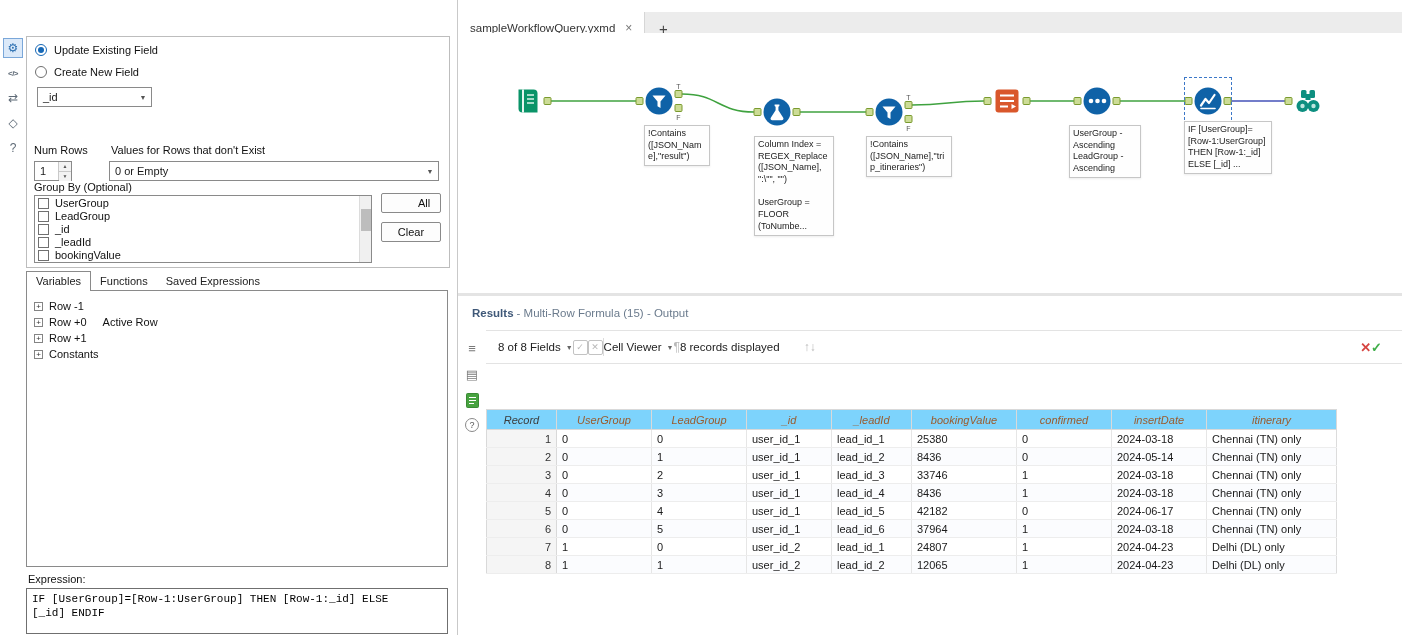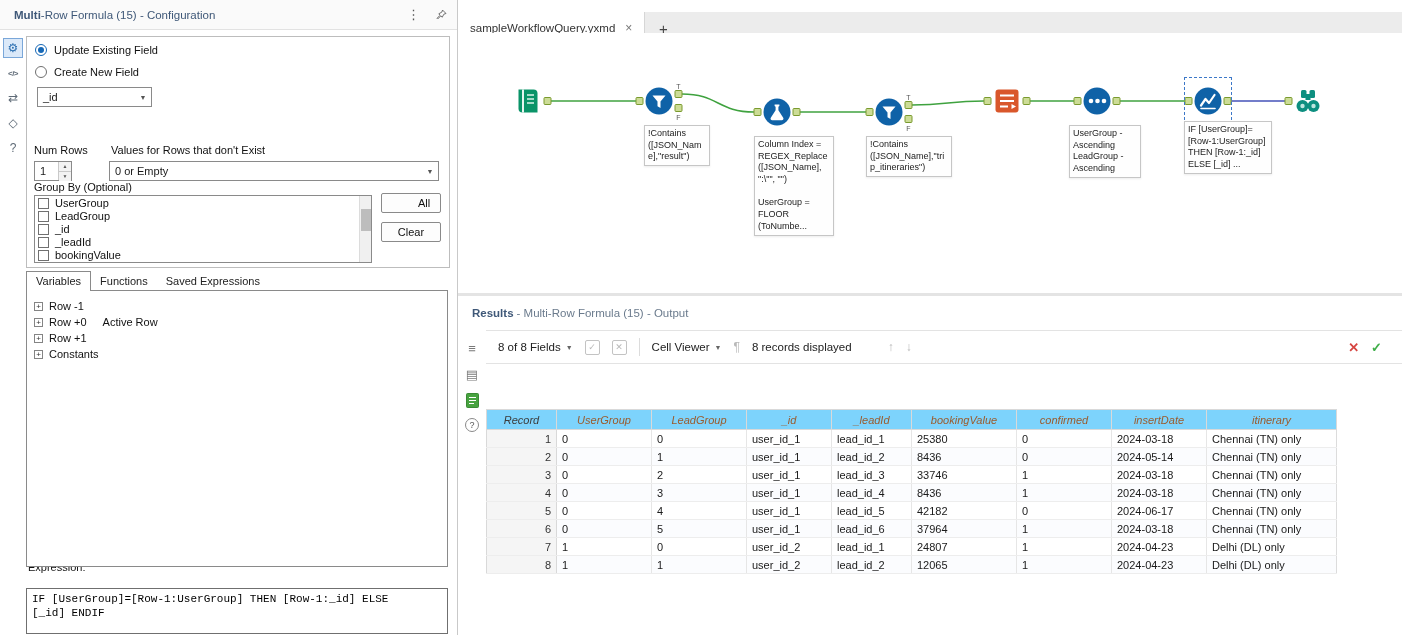--- a/index.html
+++ b/index.html
@@ -54,21 +54,21 @@
 .all-btn{top:156px;padding-left:26px;}
 .clear-btn{top:185px;}
 
 .cfg-tabs{position:absolute;left:26px;top:271px;height:20px;display:flex;z-index:3;}
 .cfg-tab{padding:4px 9px 0;font-size:11px;color:#222;cursor:pointer;height:20px;white-space:nowrap;}
 .cfg-tab.active{background:#fff;border:1px solid #8a8a8a;border-bottom:none;padding-top:3px;}
 .var-tree{position:absolute;left:26px;top:290px;width:422px;height:277px;border:1px solid #8a8a8a;background:#fff;padding:7px 0 0 7px;z-index:2;}
 .tree-item{display:flex;align-items:center;height:16px;font-size:11px;color:#111;cursor:pointer;}
 .expander{width:9px;height:9px;border:1px solid #848484;font-size:8px;line-height:7px;text-align:center;color:#333;margin-right:6px;background:#fff;flex:none;}
 .ts{margin-left:16px;}
-.expr-lbl{position:absolute;left:28px;top:561px;font-size:11px;color:#111;}
+.expr-lbl{position:absolute;left:28px;top:573px;font-size:11px;color:#111;}
 .expr-box{position:absolute;left:26px;top:588px;width:422px;height:46px;border:1px solid #6f6f6f;background:#fff;padding:3px 5px;cursor:text;}
 .expr-box pre{font-family:"Liberation Mono","DejaVu Sans Mono",monospace;font-size:11px;line-height:1.3;white-space:pre-wrap;color:#000;}
 
 
 .right-pane{position:absolute;left:457px;top:0;right:0;bottom:0;border-left:1px solid #c9c9c9;background:#fff;}
 .doc-tabbar{position:absolute;left:0;top:12px;right:0;height:33px;background:#ececec;border-bottom:1px solid #d6d6d6;display:flex;}
 .doc-tab{background:#fff;border-right:1px solid #d6d6d6;display:flex;align-items:center;padding:0 12px;font-size:11.5px;color:#333;cursor:pointer;}
 .tab-close{margin-left:10px;color:#777;font-size:12px;cursor:pointer;}
 .doc-tab-new{width:36px;display:flex;align-items:center;justify-content:center;font-size:15px;color:#444;cursor:pointer;}
 
@@ -81,21 +81,21 @@
 
 .splitter{position:absolute;left:0;top:293px;right:0;height:3px;background:#e4e4e4;cursor:row-resize;}
 
 .results-pane{position:absolute;left:0;top:296px;right:0;bottom:0;background:#fff;}
 .res-header{height:34px;display:flex;align-items:center;padding-left:14px;font-size:11.5px;color:#6b7b8d;}
 .res-header b{color:#3f5878;margin-right:3px;}
 .res-iconstrip{position:absolute;left:0;top:34px;width:28px;bottom:0;display:flex;flex-direction:column;align-items:center;padding-top:10px;gap:10px;}
 .res-strip-icon{width:16px;height:16px;display:flex;align-items:center;justify-content:center;font-size:13px;color:#7a7a7a;cursor:pointer;}
 .res-help{width:14px;height:14px;border:1px solid #8a8a8a;border-radius:50%;font-size:9px;color:#555;line-height:12px;text-align:center;cursor:pointer;}
 .res-main{position:absolute;left:28px;top:34px;right:0;bottom:0;}
-.res-toolbar{height:34px;display:flex;align-items:center;padding:0 12px;gap:12px;border-top:1px solid #e3e3e3;border-bottom:1px solid #e3e3e3;font-size:11.5px;color:#222;}
+.res-toolbar{height:34px;display:flex;align-items:center;padding:0 12px;border-top:1px solid #e3e3e3;border-bottom:1px solid #e3e3e3;font-size:11.5px;color:#222;}
 .dd{display:flex;align-items:center;gap:5px;cursor:pointer;white-space:nowrap;}
 .dd .chev{font-size:7px;color:#666;}
 .tb-ghost{color:#b9b9b9;font-size:12px;cursor:pointer;}
 .tb-box{width:15px;height:15px;border:1px solid #c3c3c3;border-radius:2px;color:#b9b9b9;font-size:9px;display:flex;align-items:center;justify-content:center;cursor:pointer;}
 .tb-sep{width:1px;height:18px;background:#dcdcdc;}
 .tb-spacer{flex:1;}
 .arr-up{margin-left:24px;}
 .tb-x{color:#d64541;font-size:13px;font-weight:bold;cursor:pointer;}
 .tb-check{color:#3fae49;font-size:13px;font-weight:bold;cursor:pointer;margin-right:8px;}
 .res-grid-wrap{position:absolute;left:0;top:68px;right:0;bottom:0;overflow:auto;padding-top:11px;}
@@ -105,31 +105,20 @@
 .grid td{border-right:1px solid #e6e6e6;border-bottom:1px solid #ededed;height:18px;padding:0 5px;color:#1a1a1a;overflow:hidden;white-space:nowrap;background:#fff;}
 .grid td.rec{background:#f5f5f5;text-align:right;color:#333;border-right:1px solid #d9d9d9;border-left:1px solid #d9d9d9;}
 .grid tr:nth-child(even) td:not(.rec){background:#fbfcfe;}
 .grid td:last-child{border-right:1px solid #dcdcdc;}
 </style>
 </head>
 <body>
 
 <div class="app">
 
-  <header class="cfg-header">
-    <div class="cfg-title">
-      <b>Multi</b><span>-Row Formula (15) - Configuration</span>
-    </div>
-    <span class="kebab">⋮</span>
-    <span class="pin">
-      <svg width="11" height="11" viewBox="0 0 16 16">
-          <path d="M9.5 1.5 L14.5 6.5 L11.5 7.5 L9 12 L7 10 L2.5 14.5 L1.5 13.5 L6 9 L4 7 L8.5 4.5 Z" fill="none" stroke="#555" stroke-width="1.2"></path>
-        </svg>
-    </span>
-  </header>
 
   <nav class="cfg-iconstrip">
     <span class="strip-icon active">⚙</span>
     <span class="strip-icon code">&lt;/&gt;</span>
     <span class="strip-icon">⇄</span>
     <span class="strip-icon">◇</span>
     <span class="strip-icon">?</span>
   </nav>
 
   <div class="cfg-box">

